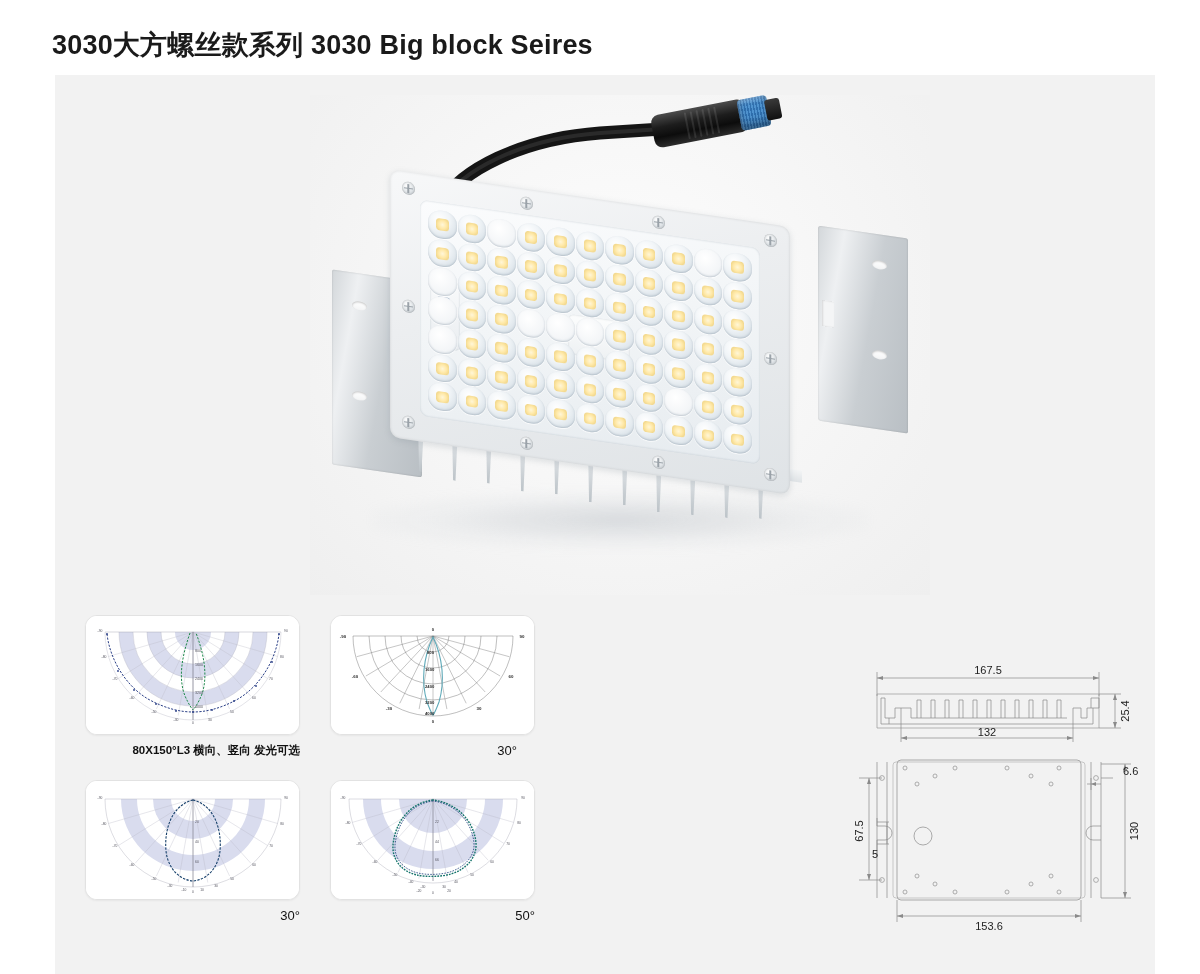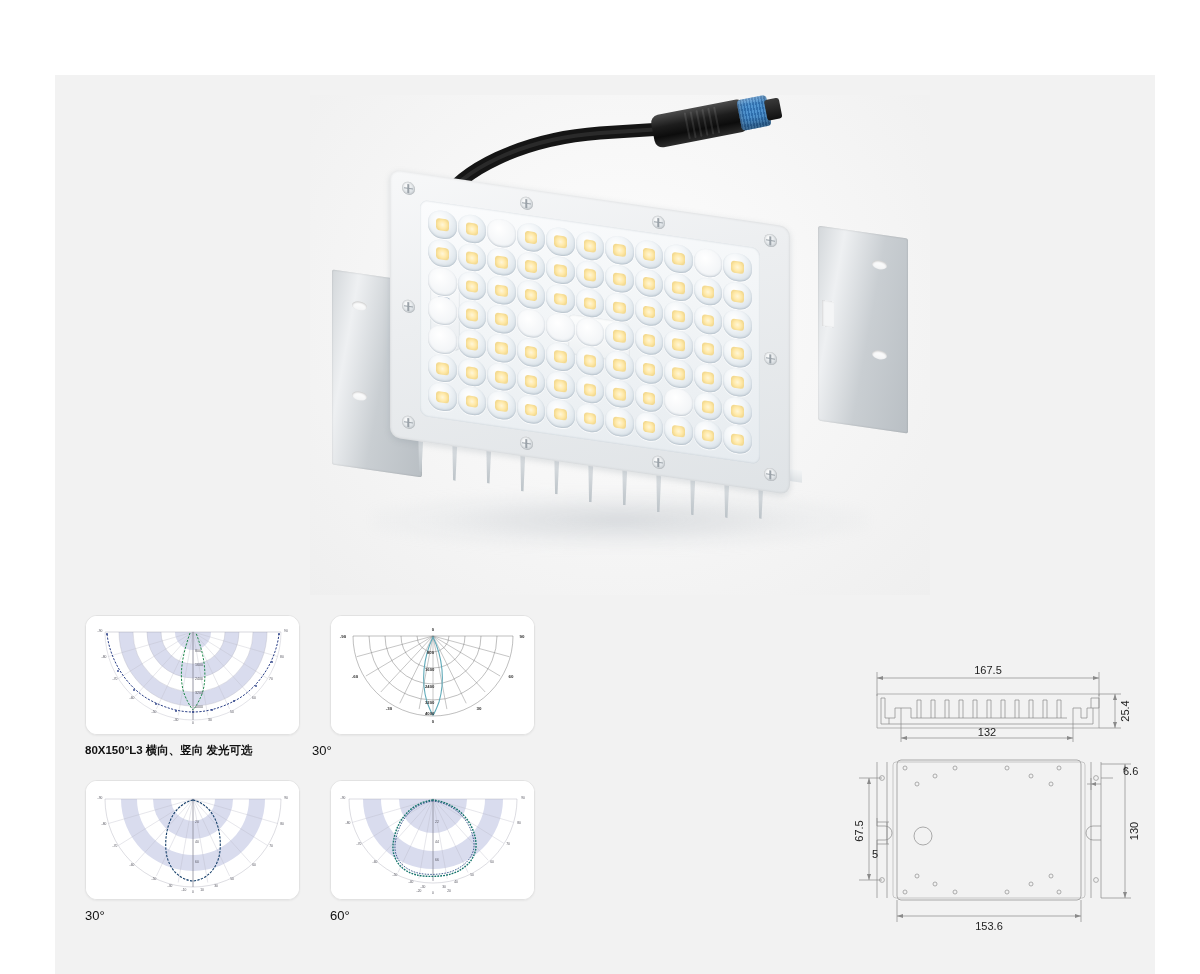--- a/index.html
+++ b/index.html
@@ -153,37 +153,38 @@
   }
 
   
   .cards { position: absolute; left: 30px; top: 540px; }
   .card {
     position: absolute; background: #ffffff; border: 1px solid #e2e2e2;
     border-radius: 12px; box-shadow: 0 1px 2px rgba(0,0,0,0.05);
     overflow: hidden;
   }
   .card-caption {
-    position: absolute; text-align: left; font-size: 11px; color: #111;
+    position: absolute; text-align: right; font-size: 11px; color: #111;
     font-weight: 700; width: 100%;
   }
   .caption-cn { font-size: 11.5px; font-weight: 700; }
   .caption-deg { font-size: 13px; font-weight: 400; }
 
   
   .dims { position: absolute; left: 800px; top: 575px; width: 290px; height: 290px; }
   .dim-label { font-size: 11px; fill: #222; font-family: "Liberation Sans", sans-serif; }
 
   svg { display: block; }
 </style>
 </head>
 <body>
 
 <div class="page">
 
+  <div class="page-title">3030大方螺丝款系列  3030 Big block Seires</div>
 
   <div class="content-panel">
 
     <div class="hero">
       <div class="hero-shadow"></div>
 
       <div class="cable-wrap">
         <svg width="420" height="110" viewBox="0 0 420 110">
           <path d="M 42 98 C 60 66, 120 34, 200 28 L 262 24" stroke="#151515" stroke-width="13" fill="none" stroke-linecap="round"></path>
           <path d="M 42 98 C 60 66, 120 34, 200 28 L 262 24" stroke="#3d3d3d" stroke-width="4" fill="none" stroke-linecap="round" opacity="0.55"></path>
@@ -580,21 +581,21 @@
             <text x="80" y="102">-40</text>
               <text x="125" y="102">40</text>
             <text x="92" y="107">-30</text>
               <text x="113" y="107">30</text>
             <text x="88" y="111">-20</text>
               <text x="118" y="111">20</text>
             <text x="102" y="113">0</text>
           </g>
         </svg>
       </div>
-      <div class="card-caption caption-deg" style="left:245px; top:293px; width:205px;">60°</div>
+      <div class="card-caption caption-deg" style="left:245px; top:293px; width:205px;">50°</div>
     </div>
 
     <div class="dims">
       <svg width="290" height="290" viewBox="0 0 290 290">
         <g stroke="#8a8a8a" fill="none" stroke-width="0.7">
 
           <line x1="22" y1="22" x2="22" y2="46"></line>
           <line x1="244" y1="22" x2="244" y2="46"></line>
           <line x1="22" y1="28" x2="244" y2="28"></line>
           <path d="M 22 28 l 6 -2 l 0 4 z" fill="#8a8a8a" stroke="none"></path>

